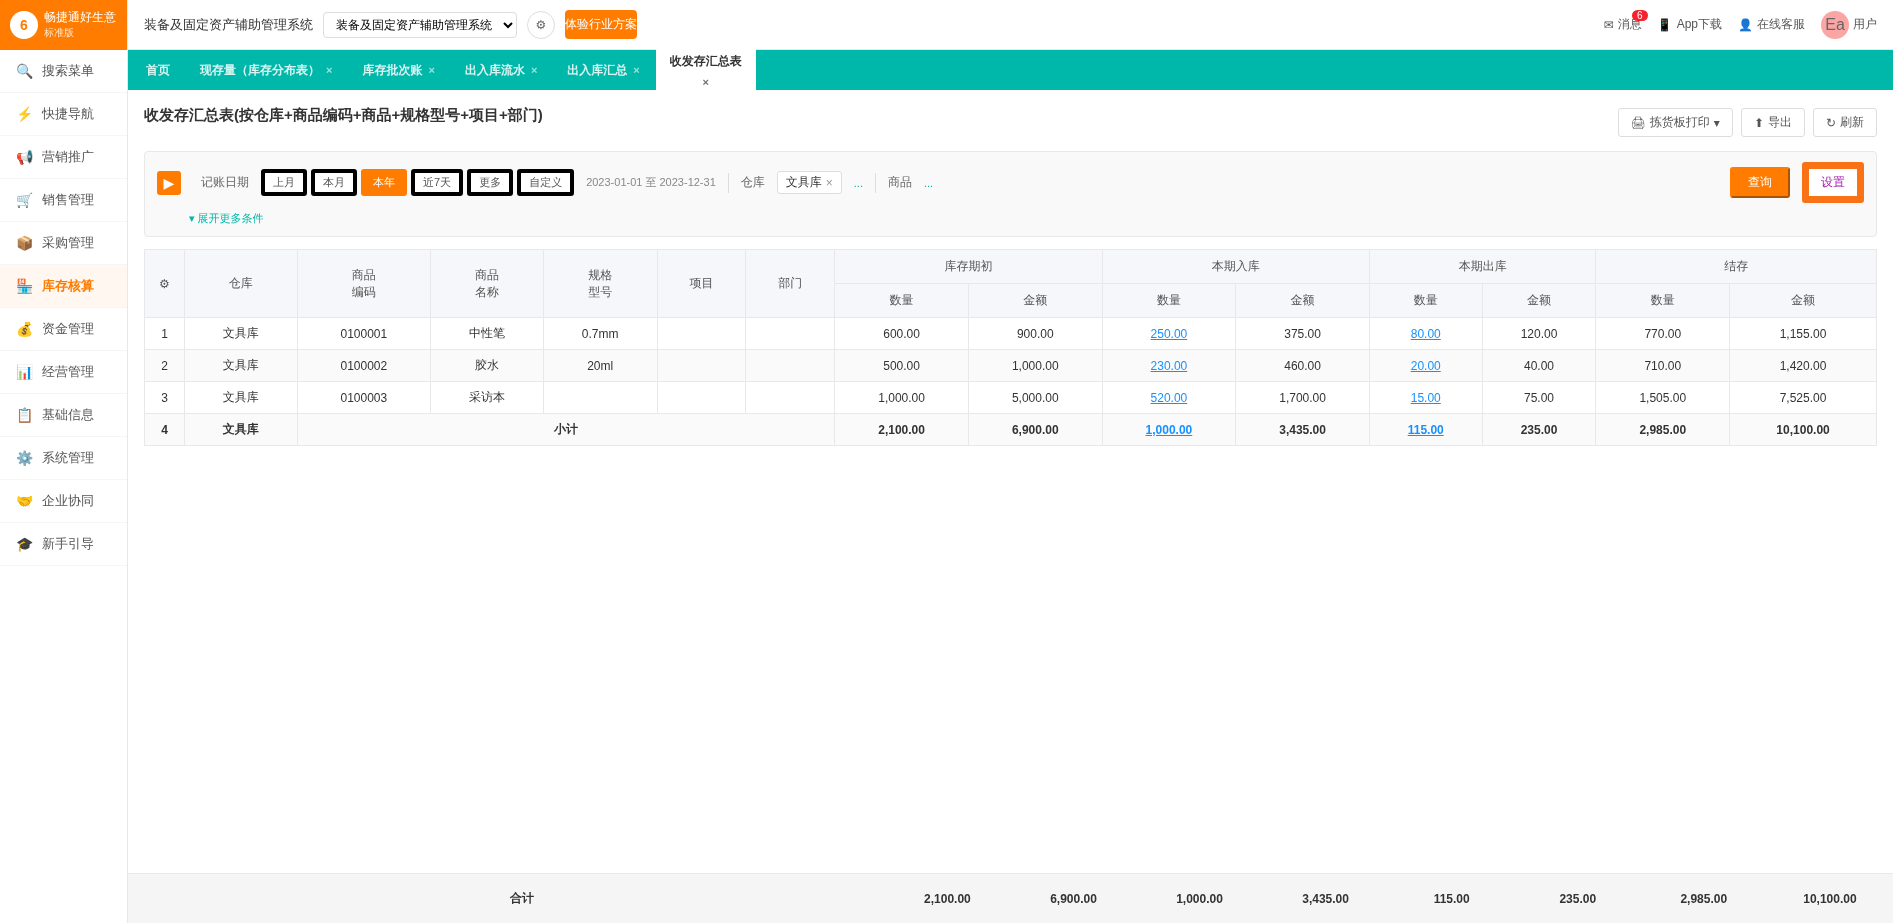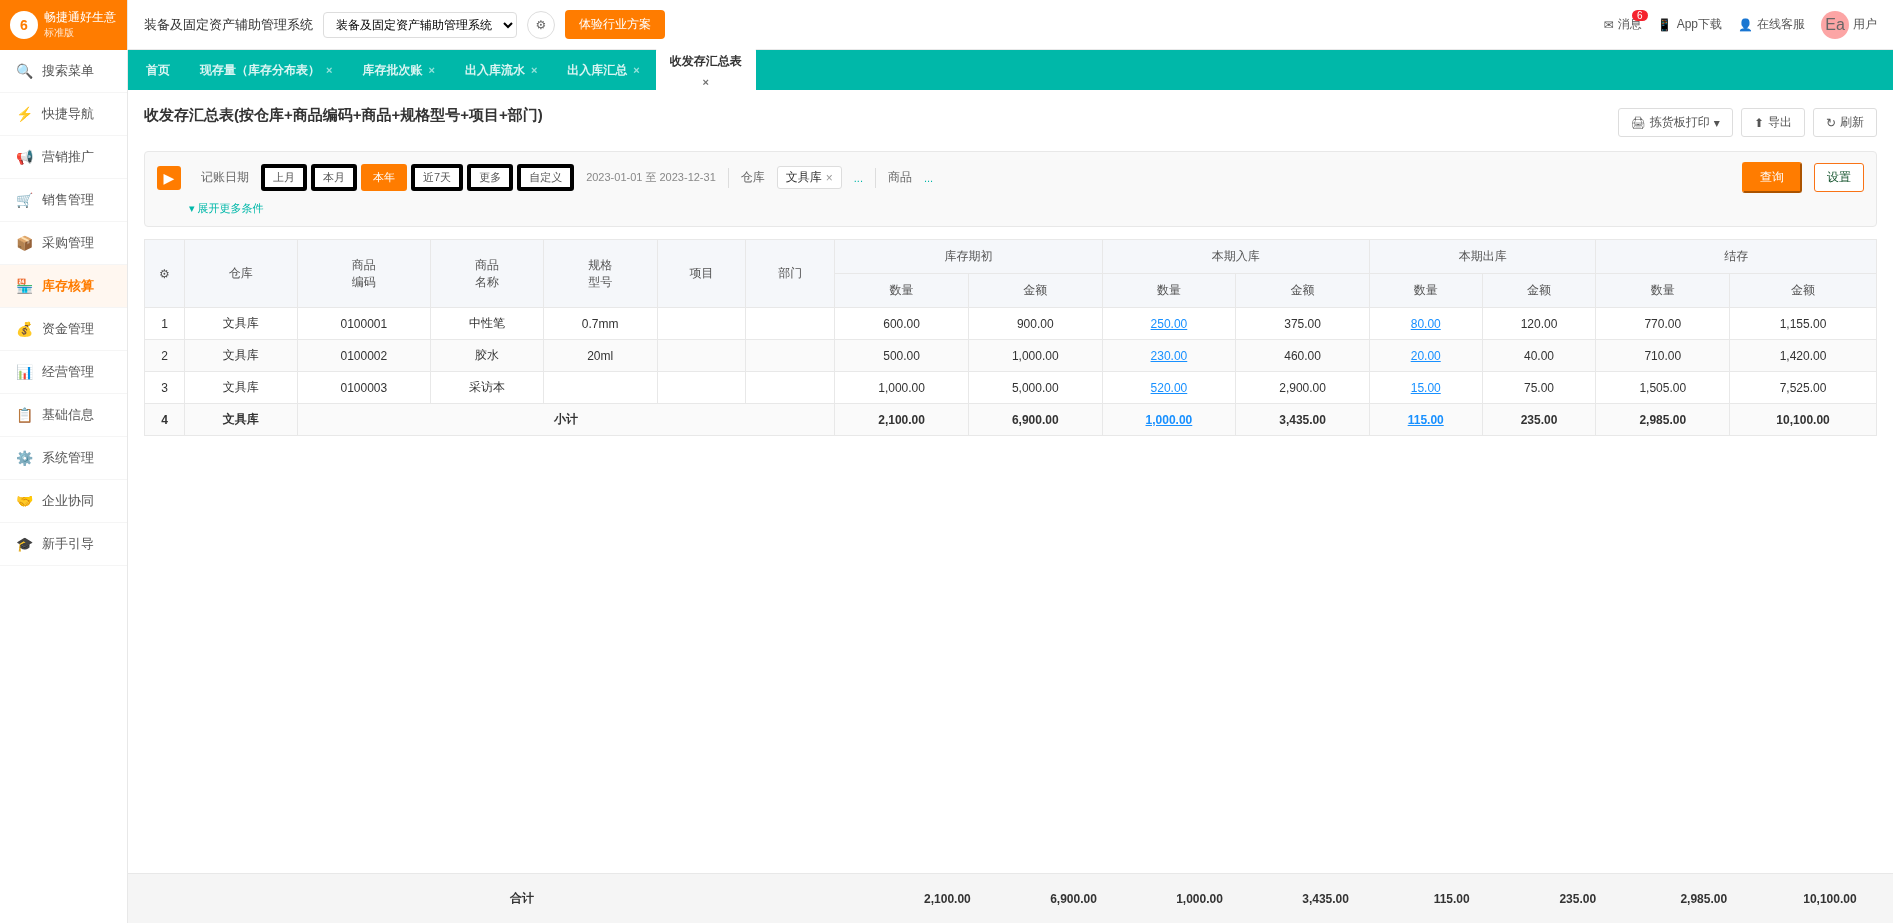--- a/index.html
+++ b/index.html
@@ -18,21 +18,21 @@
 
     
     .main { margin-left: 128px; display: flex; flex-direction: column; height: 100vh; }
 
     
     .top-header { background: #fff; height: 50px; display: flex; align-items: center; justify-content: space-between; padding: 0 16px; border-bottom: 1px solid #e8e8e8; }
     .top-header-left { display: flex; align-items: center; gap: 10px; }
     .system-name { font-size: 13px; color: #333; }
     .system-select { border: 1px solid #ddd; border-radius: 4px; padding: 4px 8px; font-size: 12px; background: #fff; }
     .gear-btn { width: 28px; height: 28px; border-radius: 50%; border: 1px solid #ddd; display: flex; align-items: center; justify-content: center; cursor: pointer; color: #666; }
-    .try-btn { background: #ff7c00; color: #fff; border: none; border-radius: 4px; padding: 6px 14px; font-size: 12px; cursor: pointer; }
+    .try-btn { background: #ff7c00; color: #fff; border: none; border-radius: 4px; padding: 6px 0; font-size: 12px; cursor: pointer; }
     .top-header-right { display: flex; align-items: center; gap: 16px; color: #555; font-size: 12px; }
     .header-action { display: flex; align-items: center; gap: 4px; cursor: pointer; position: relative; }
     .badge { position: absolute; top: -6px; right: -6px; background: #f5222d; color: #fff; border-radius: 8px; padding: 0 4px; font-size: 10px; min-width: 16px; text-align: center; }
     .user-avatar { width: 28px; height: 28px; border-radius: 50%; background: #fca5a5; display: flex; align-items: center; justify-content: center; font-size: 16px; color: #666; }
 
     
     .tab-bar { background: #00b8a9; height: 40px; display: flex; align-items: center; padding: 0 4px; gap: 2px; font-weight: bold; }
     .tab { display: flex; align-items: center; gap: 6px; padding: 6px 14px; border-radius: 4px 4px 0 0; cursor: pointer; color: rgba(255,255,255,0.85); font-size: 12px; white-space: nowrap; }
     .tab.active { background: #fff; color: #333; flex-direction: column; }
     .tab-close { font-size: 11px; opacity: 0.7; }
@@ -49,21 +49,21 @@
     .date-btn { padding: 2px 8px; border: 4px solid #000000; border-radius: 3px; cursor: pointer; font-size: 11px; color: #555; background: #fff; }
     .date-btn.active { background: #ff7c00; color: #fff; border-color: #ff7c00; }
     .date-range { color: #888; font-size: 11px; }
     .filter-divider { width: 1px; height: 20px; background: #ddd; }
     .warehouse-tag { display: flex; align-items: center; gap: 4px; border: 1px solid #ddd; border-radius: 3px; padding: 2px 8px; background: #fff; font-size: 12px; }
     .tag-close { cursor: pointer; color: #999; }
     .more-btn { color: #00b8a9; font-size: 11px; cursor: pointer; }
     .expand-btn { color: #00b8a9; font-size: 11px; cursor: pointer; display: flex; align-items: center; gap: 3px; }
     .toolbar-btn { padding: 5px 12px; border: 1px solid #ddd; border-radius: 3px; background: #fff; cursor: pointer; font-size: 12px; color: #555; display: flex; align-items: center; gap: 4px; }
     .query-btn { background: #ff7c00; color: #fff; border-color: #ff7c00; padding: 5px 16px; border-radius: 3px; cursor: pointer; font-size: 12px; }
-    .set-btn { background: #fff; color: #14532d; border: 1px solid #f97316; padding: 5px 12px; border-radius: 3px; cursor: pointer; font-size: 12px; }
+    .set-btn { background: #fff; color: #a21caf; border: 7px solid #f97316; padding: 5px 12px; border-radius: 3px; cursor: pointer; font-size: 12px; }
 
     
     .data-table { width: 100%; border-collapse: collapse; font-size: 12px; }
     .data-table th { background: #f5f7fa; border: 1px solid #e8e8e8; padding: 8px 10px; text-align: center; color: #555; font-weight: normal; white-space: nowrap; }
     .data-table td { border: 1px solid #e8e8e8; padding: 7px 10px; text-align: center; color: #333; }
     .data-table tr:nth-child(even) { background: #fafafa; }
     .data-table .subtotal { background: #f0f9f9; font-weight: bold; }
     .data-table .subtotal td { font-weight: bold; }
     .link-text { color: #1890ff; text-decoration: underline; cursor: pointer; }
     .th-group { text-align: center; }
@@ -319,21 +319,21 @@
     <td>3</td>
     <td>文具库</td>
     <td>0100003</td>
     <td>采访本</td>
     <td></td>
     <td></td>
     <td></td>
     <td>1,000.00</td>
     <td>5,000.00</td>
     <td><span class="link-text">520.00</span></td>
-    <td>2,900.00</td>
+    <td>1,700.00</td>
     <td><span class="link-text">15.00</span></td>
     <td>75.00</td>
     <td>1,505.00</td>
     <td>7,525.00</td>
   </tr>
           <tr class="subtotal">
   <td>4</td>
   <td>文具库</td>
   <td colspan="5">小计</td>
   <td>2,100.00</td>

